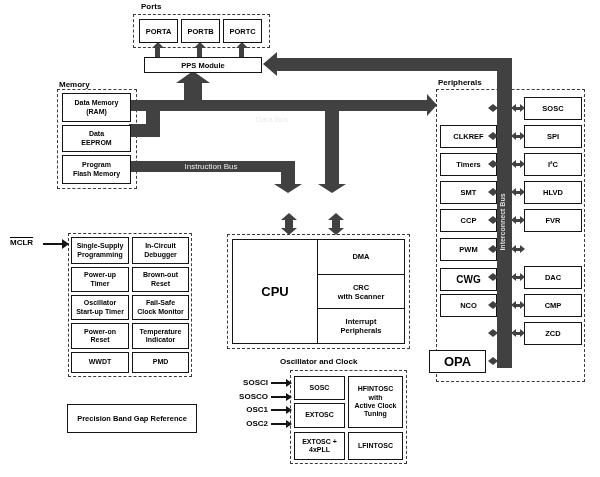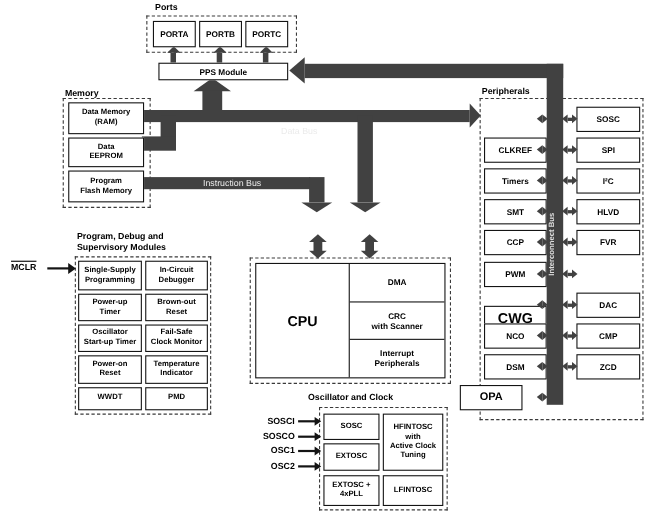--- a/index.html
+++ b/index.html
@@ -105,22 +105,20 @@
     <div class="cpucell">CPU</div>
     <div class="cpucol">
       <div>DMA</div>
       <div>CRC
 with Scanner</div>
       <div>Interrupt
 Peripherals</div>
     </div>
   </div>
 
-  <div class="slabel" style="left:70px;top:210px;width:112px">Program, Debug and
-Supervisory Modules</div>
   <div class="gbox" style="left:68px;top:233px;width:122px;height:142px"></div>
   <div class="box" style="left:71px;top:237px;width:56px;height:25px">Single-Supply
 Programming</div>
   <div class="box" style="left:132px;top:237px;width:55px;height:25px">In-Circuit
 Debugger</div>
   <div class="box" style="left:71px;top:267px;width:56px;height:23px">Power-up
 Timer</div>
   <div class="box" style="left:132px;top:267px;width:55px;height:23px">Brown-out
 Reset</div>
   <div class="box" style="left:71px;top:295px;width:56px;height:23px">Oscillator
@@ -131,20 +129,21 @@
 Reset</div>
   <div class="box" style="left:132px;top:323px;width:55px;height:24px">Temperature
 Indicator</div>
   <div class="box" style="left:71px;top:352px;width:56px;height:19px">WWDT</div>
   <div class="box" style="left:132px;top:352px;width:55px;height:19px">PMD</div>
 
   <div class="slabel overline" style="left:10px;top:238px">MCLR</div>
   <div class="line" style="left:43px;top:243px;width:20px;height:2px"></div>
   <div class="tri trk" style="left:62px;top:239px"></div>
 
+  <div class="box" style="left:67px;top:404px;width:128px;height:27px;font-size:7.5px;border-width:1.6px">Precision Band Gap Reference</div>
 
   <div class="slabel" style="left:280px;top:357px">Oscillator and Clock</div>
   <div class="gbox" style="left:290px;top:370px;width:115px;height:92px"></div>
   <div class="box" style="left:294px;top:376px;width:49px;height:22px">SOSC</div>
   <div class="box" style="left:294px;top:403px;width:49px;height:23px">EXTOSC</div>
   <div class="box" style="left:294px;top:432px;width:49px;height:26px">EXTOSC +
 4xPLL</div>
   <div class="box" style="left:348px;top:376px;width:53px;height:50px">HFINTOSC
 with
 Active Clock
@@ -168,24 +167,23 @@
   <div class="gbox" style="left:436px;top:89px;width:147px;height:291px"></div>
 
   <div class="bus" style="left:497px;top:58px;width:15px;height:310px"></div>
   <div class="rot" style="left:434px;top:217px;width:140px;height:10px">Interconnect Bus</div>
 
   <div class="box" style="left:440px;top:125px;width:55px;height:21px;font-size:7.5px">CLKREF</div>
   <div class="box" style="left:440px;top:181px;width:55px;height:21px;font-size:7.5px">SMT</div>
   <div class="box" style="left:440px;top:153px;width:55px;height:21px;font-size:7.5px">Timers</div>
   <div class="box" style="left:440px;top:209px;width:55px;height:21px;font-size:7.5px">CCP</div>
   <div class="box" style="left:440px;top:238px;width:55px;height:21px;font-size:7.5px">PWM</div>
-  <div class="box" style="left:440px;top:278px;width:55px;height:21px;font-size:13px">CWG</div>
+  <div class="box" style="left:440px;top:268px;width:55px;height:21px;font-size:10px">CWG</div>
   <div class="box" style="left:440px;top:294px;width:55px;height:21px;font-size:7.5px">NCO</div>
-  <div class="box" style="left:440px;top:322px;width:55px;height:21px;font-size:7.5px">DSM</div>
-  <div class="box" style="left:418px;top:350px;width:55px;height:21px;font-size:10px">OPA</div>
+  <div class="box" style="left:429px;top:350px;width:55px;height:21px;font-size:13px">OPA</div>
 
   <div class="box" style="left:524px;top:97px;width:56px;height:21px;font-size:7.5px">SOSC</div>
   <div class="box" style="left:524px;top:153px;width:56px;height:21px;font-size:7.5px">I²C</div>
   <div class="box" style="left:524px;top:125px;width:56px;height:21px;font-size:7.5px">SPI</div>
   <div class="box" style="left:524px;top:181px;width:56px;height:21px;font-size:7.5px">HLVD</div>
   <div class="box" style="left:524px;top:209px;width:56px;height:21px;font-size:7.5px">FVR</div>
   <div class="box" style="left:524px;top:266px;width:56px;height:21px;font-size:7.5px">DAC</div>
   <div class="box" style="left:524px;top:294px;width:56px;height:21px;font-size:7.5px">CMP</div>
   <div class="box" style="left:524px;top:322px;width:56px;height:21px;font-size:7.5px">ZCD</div>
 

